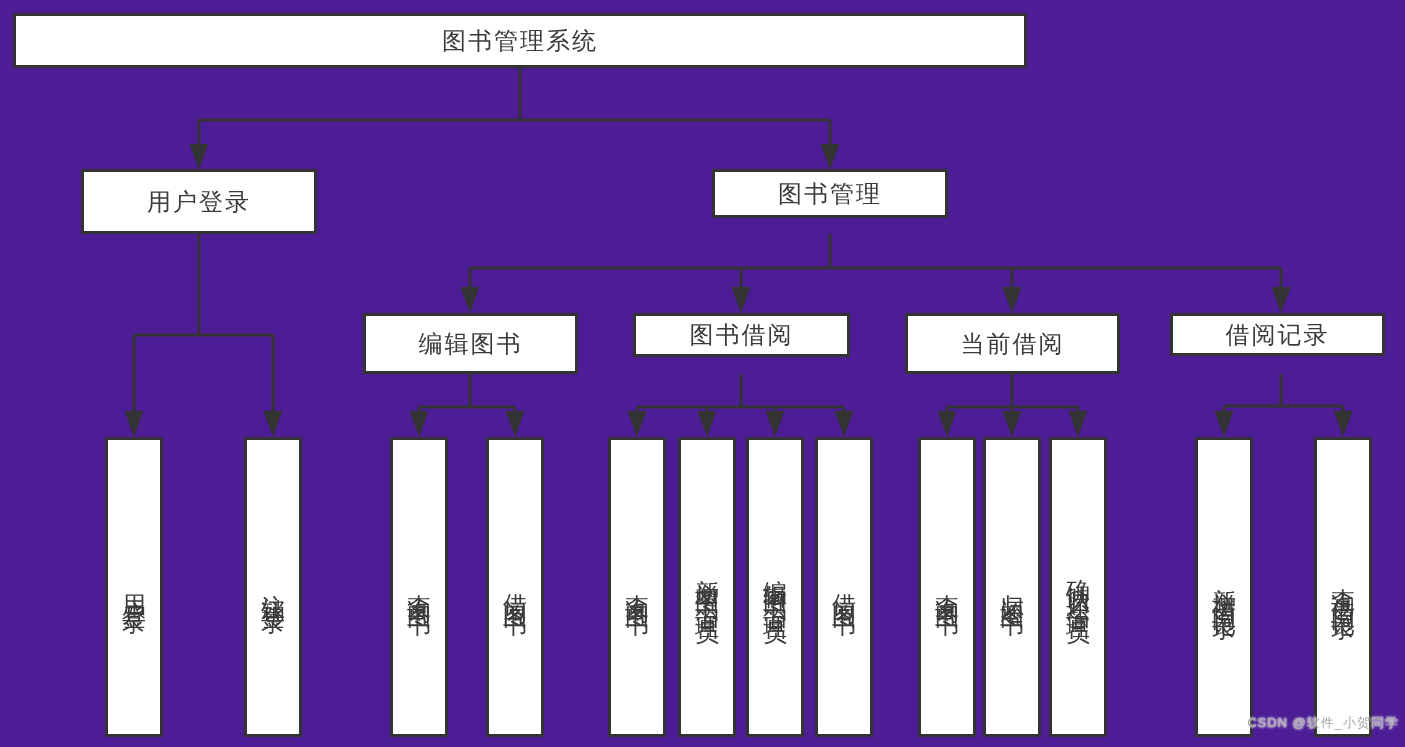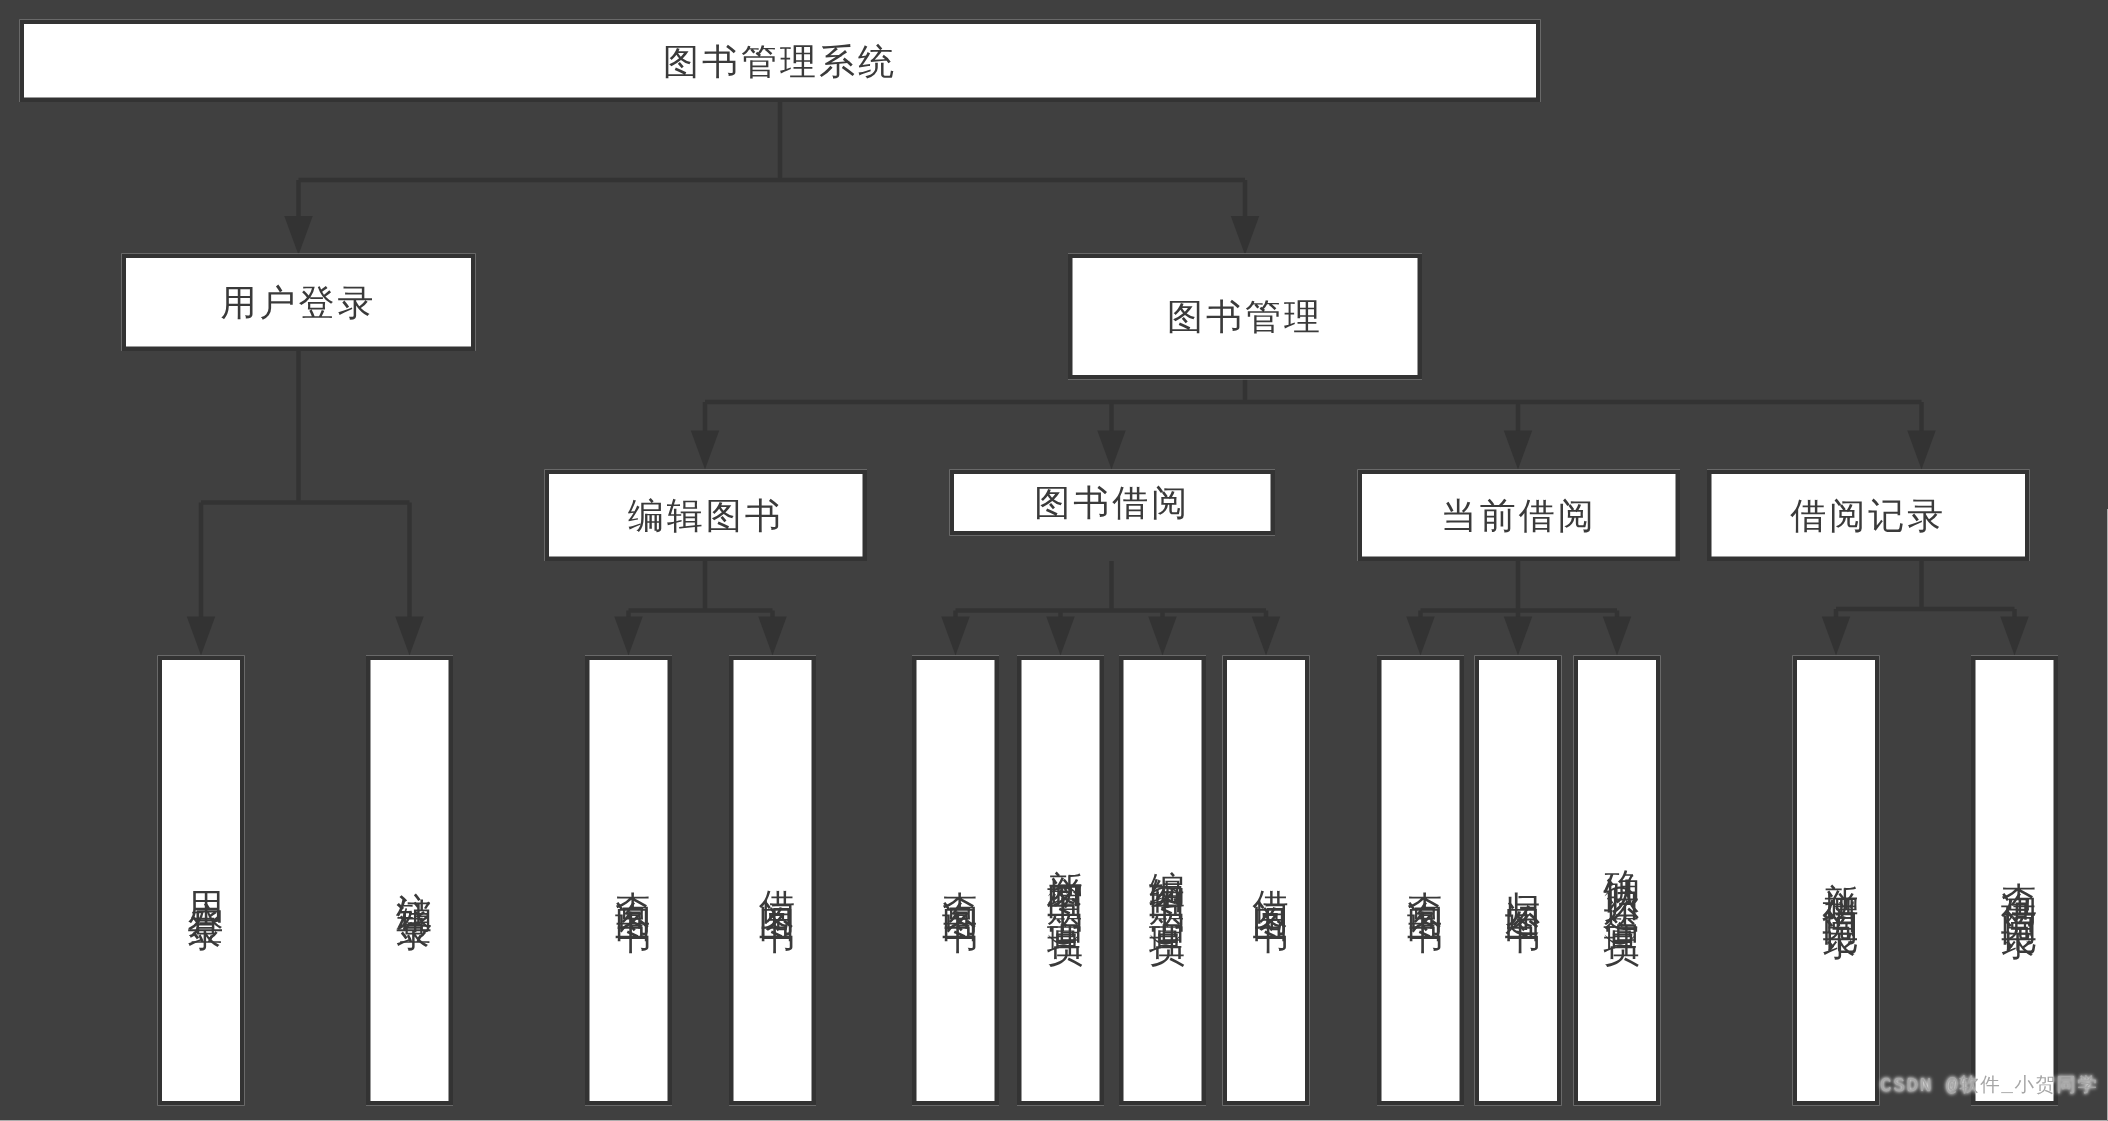--- a/index.html
+++ b/index.html
@@ -1,38 +1,38 @@
 <!DOCTYPE html>
 <html><head>
 <meta charset="utf-8">
 <style>
   html,body{margin:0;padding:0;background:#fff;}
   .canvas{
-    position:relative;width:1405px;height:747px;background:#404040;
-    font-family:Liberation Mono, monospace;
+    position:relative;width:1405px;height:747px;background:#4c1d95;
+    font-family:Liberation Sans, sans-serif;
     color:#3a3a3a;overflow:hidden;
   }
   .connectors{position:absolute;left:0;top:0;width:1405px;height:747px;}
   .node{
     position:absolute;box-sizing:border-box;background:#fff;
     border:3px solid #333;display:flex;align-items:center;justify-content:center;
     font-size:24px;letter-spacing:2px;white-space:nowrap;
   }
   .node.v span{
     writing-mode:vertical-rl;text-orientation:mixed;
     letter-spacing:6px;line-height:1;white-space:normal;
   }
   
   .n-root          {left:13px;  top:13px;  width:1014px;height:55px;}
   .n-user-login    {left:81px;  top:169px; width:236px; height:65px;}
-  .n-book-mgmt     {left:712px; top:169px; width:236px; height:84px;}
+  .n-book-mgmt     {left:712px; top:169px; width:236px; height:49px;}
   .n-new-book-rec  {left:363px; top:313px; width:215px; height:61px;}
   .n-book-borrow   {left:633px; top:313px; width:217px; height:44px;}
   .n-current-borrow{left:905px; top:313px; width:215px; height:61px;}
-  .n-borrow-records{left:1138px;top:313px; width:215px; height:61px;}
+  .n-borrow-records{left:1170px;top:313px; width:215px; height:43px;}
   .leaf{top:437px;width:58px;height:300px;}
   .n-ul-login  {left:105px;}
   .n-ul-logout {left:244px;}
   .n-nb-query  {left:390px;}
   .n-nb-borrow {left:486px;}
   .n-bb-query  {left:608px;}
   .n-bb-add    {left:678px;}
   .n-bb-edit   {left:746px;}
   .n-bb-borrow {left:815px;}
   .n-cb-query  {left:918px;}

